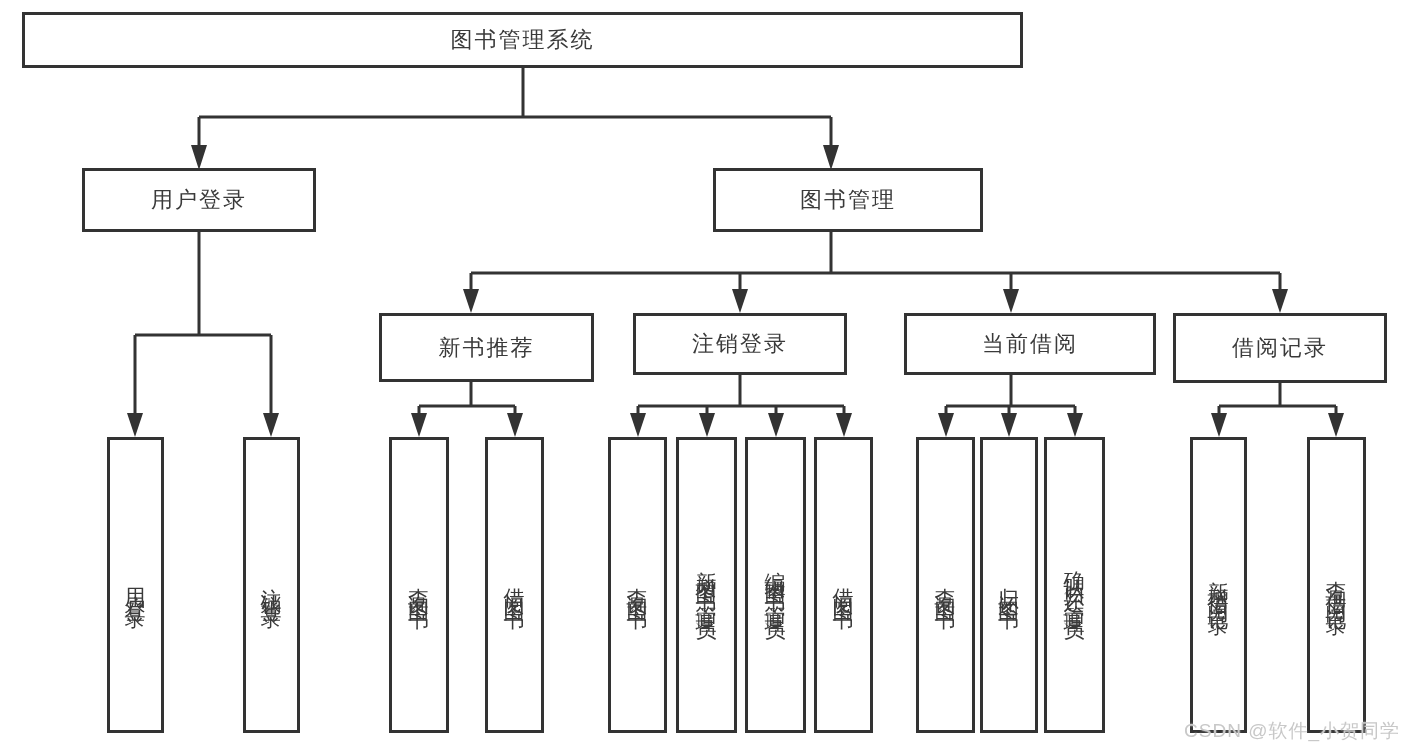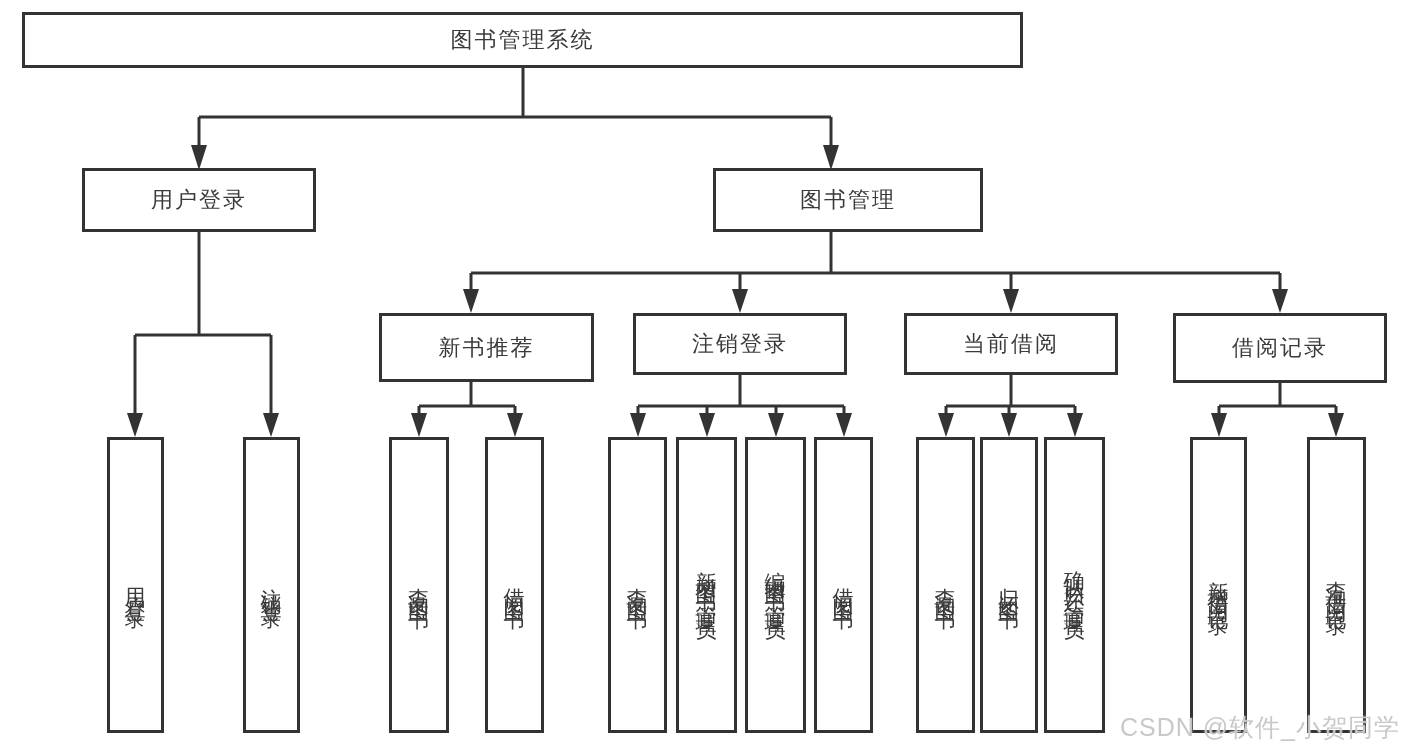--- a/index.html
+++ b/index.html
@@ -24,21 +24,21 @@
   .leaf{
     writing-mode:vertical-rl;
     text-orientation:upright;
     font-size:21px;
     letter-spacing:7px;
     line-height:1;
   }
   .watermark{
     position:absolute;
     right:5px;bottom:3px;
-    font-size:25px;
+    font-size:19px;
     color:#c8c8c8;
     letter-spacing:1px;
     text-shadow:0 0 2px #ffffff;
     z-index:5;
     white-space:nowrap;
   }
 </style>
 </head>
 <body>
 
@@ -101,21 +101,21 @@
       M1328 413 L1344 413 L1336 437 Z"></path>
   </svg>
 
   <div class="box h-box" style="left:22px;top:12px;width:1001px;height:56px;">图书管理系统</div>
 
   <div class="box h-box" style="left:82px;top:168px;width:234px;height:64px;">用户登录</div>
   <div class="box h-box" style="left:713px;top:168px;width:270px;height:64px;">图书管理</div>
 
   <div class="box h-box" style="left:379px;top:313px;width:215px;height:69px;">新书推荐</div>
   <div class="box h-box" style="left:633px;top:313px;width:214px;height:62px;">注销登录</div>
-  <div class="box h-box" style="left:904px;top:313px;width:214px;height:62px;">当前借阅</div>
+  <div class="box h-box" style="left:904px;top:313px;width:252px;height:62px;">当前借阅</div>
   <div class="box h-box" style="left:1173px;top:313px;width:214px;height:70px;">借阅记录</div>
 
   <div class="box leaf" style="left:107px;top:437px;width:57px;height:296px;">用户登录</div>
   <div class="box leaf" style="left:243px;top:437px;width:57px;height:296px;">注销登录</div>
 
   <div class="box leaf" style="left:389px;top:437px;width:60px;height:296px;">查询图书</div>
   <div class="box leaf" style="left:485px;top:437px;width:59px;height:296px;">借阅图书</div>
 
   <div class="box leaf" style="left:608px;top:437px;width:59px;height:296px;">查询图书</div>
   <div class="box leaf" style="left:676px;top:437px;width:61px;height:296px;">新增图书（管理员）</div>

